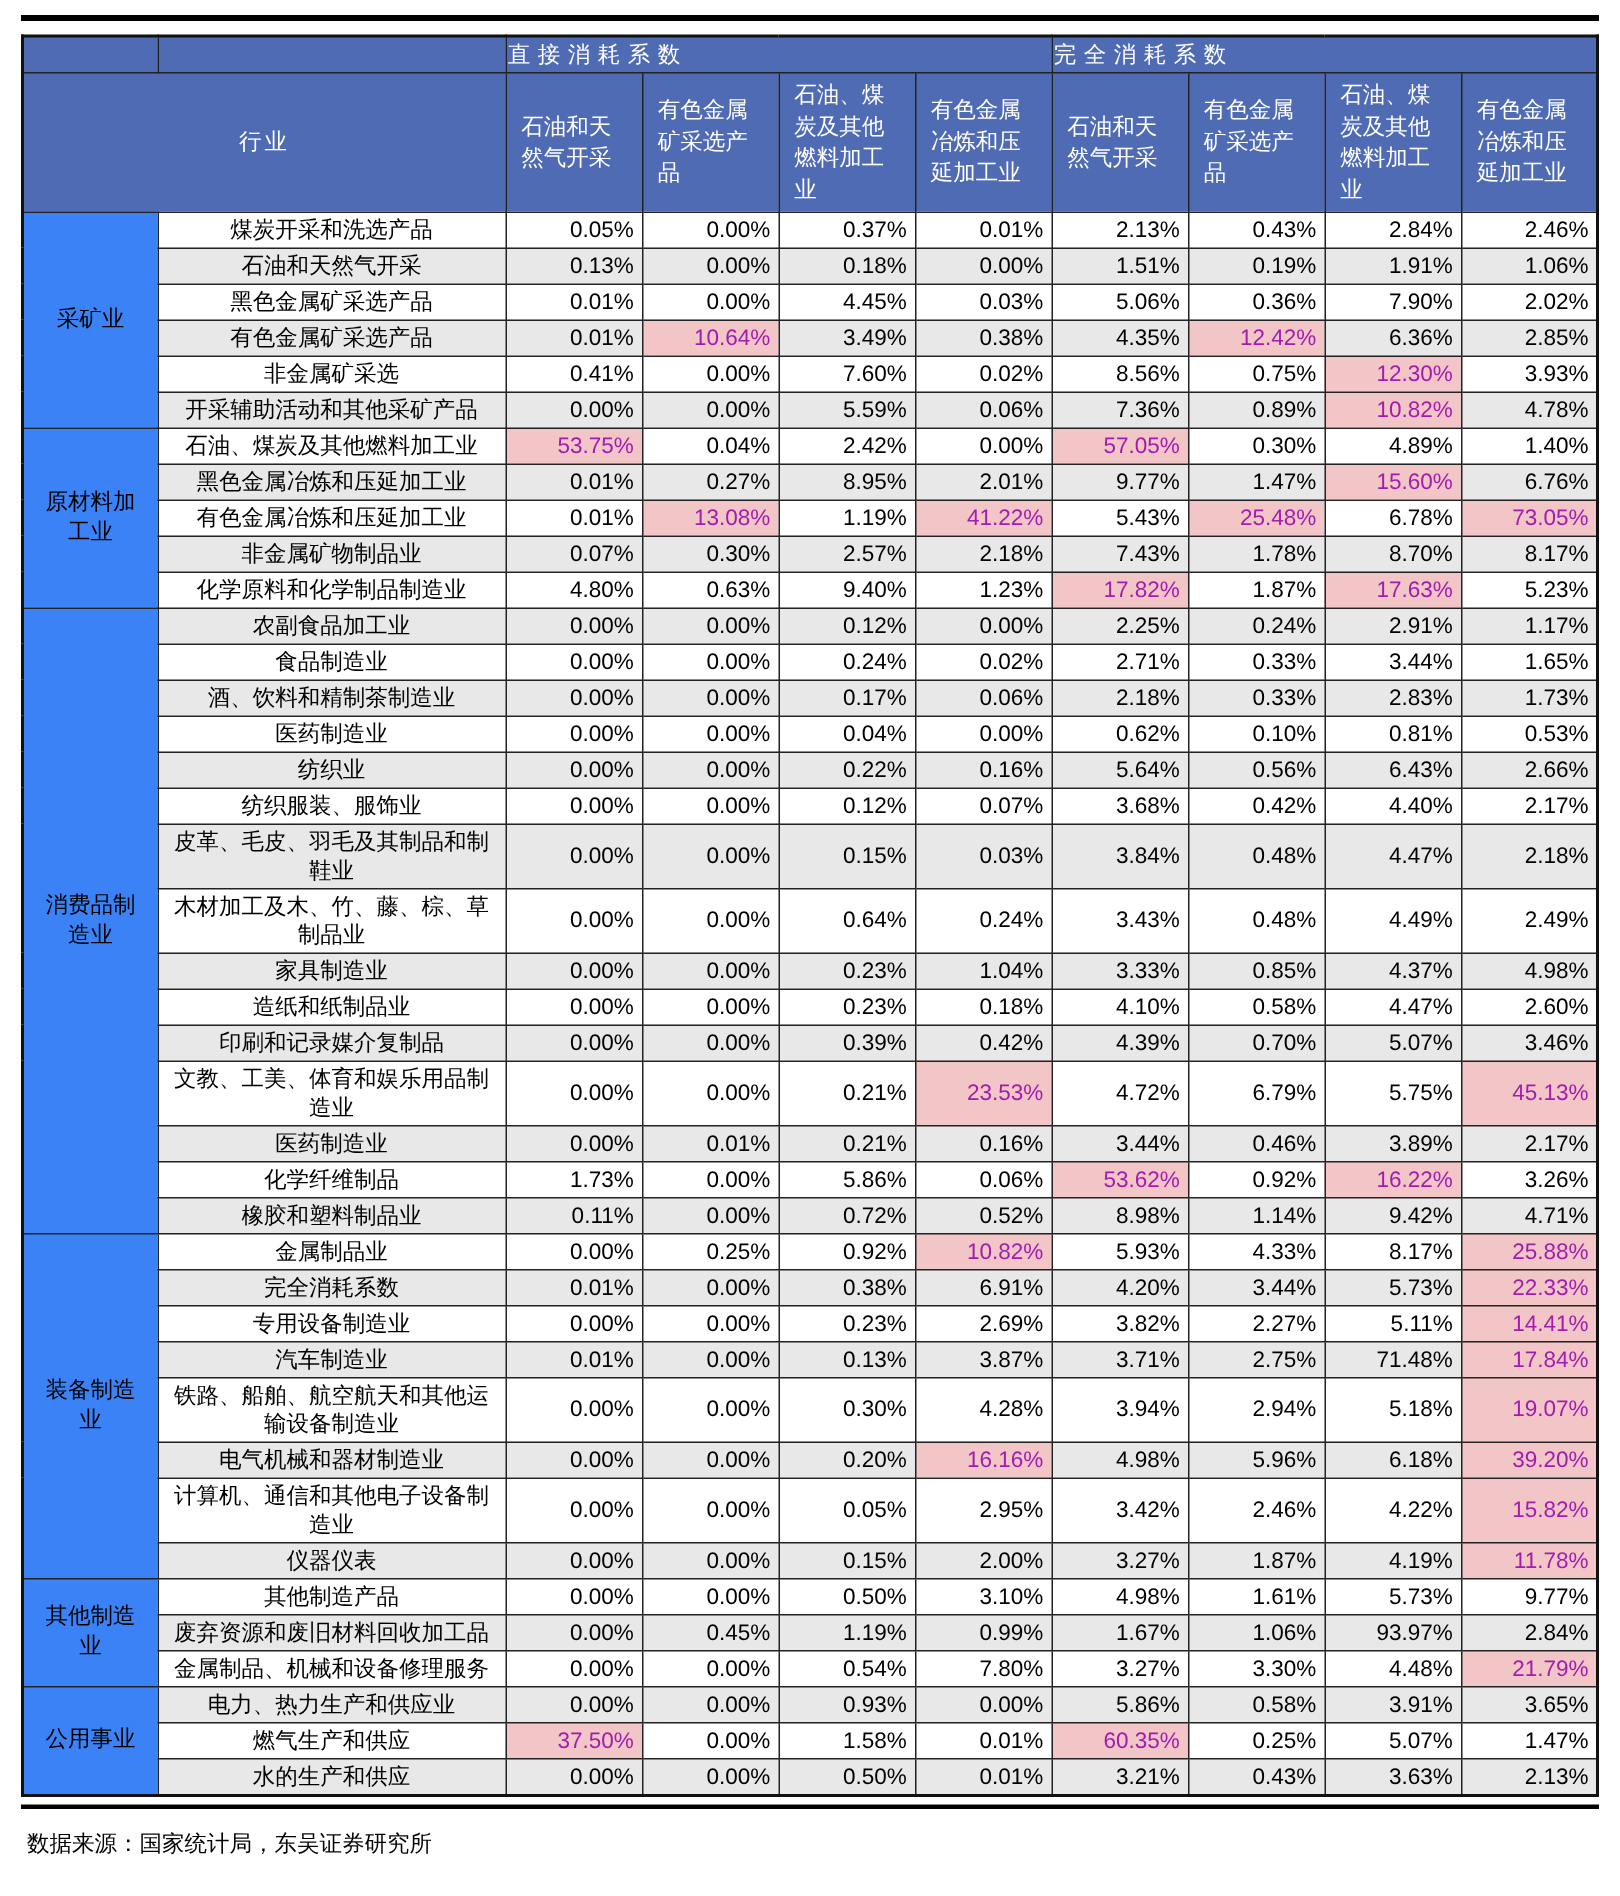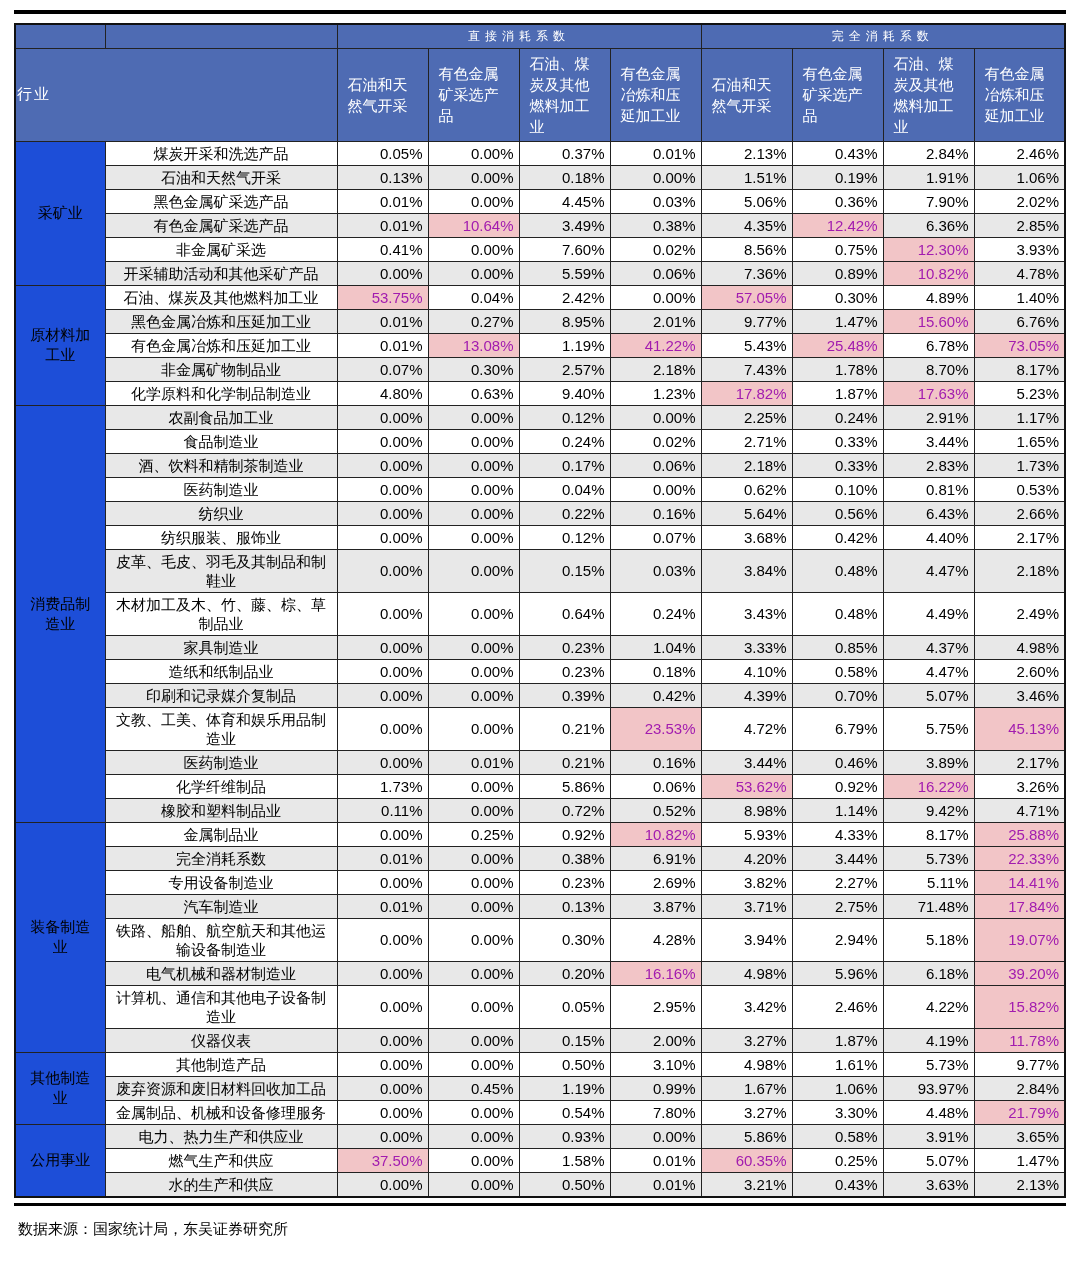--- a/index.html
+++ b/index.html
@@ -30,41 +30,41 @@
     border:1px solid #222;
     box-sizing:border-box;
   }
   thead th{
     background:#4E6BB3;
     color:#fff;
     font-weight:normal;
   }
   th.corner{height:24px;}
   th.ghead{
-    font-size:12px;
+    font-size:15px;
     letter-spacing:5px;
-    text-align:center;
+    text-align:left;
     height:24px;
   }
   th.industry-head{
     font-size:15px;
     letter-spacing:2px;
-    text-align:left;
+    text-align:center;
     margin-left:26px;
   }
   th.subhead{
     font-size:15px;
     line-height:21px;
     text-align:left;
     vertical-align:middle;
     padding:4px 10px;
     height:90px;
   }
   tbody th.group{
-    background:#1d4ed8;
+    background:#3b82f6;
     font-weight:normal;
     font-size:15px;
     line-height:20px;
     vertical-align:middle;
     padding:0 8px;
   }
   tbody td{
     font-size:15px;
     line-height:19px;
     vertical-align:middle;

